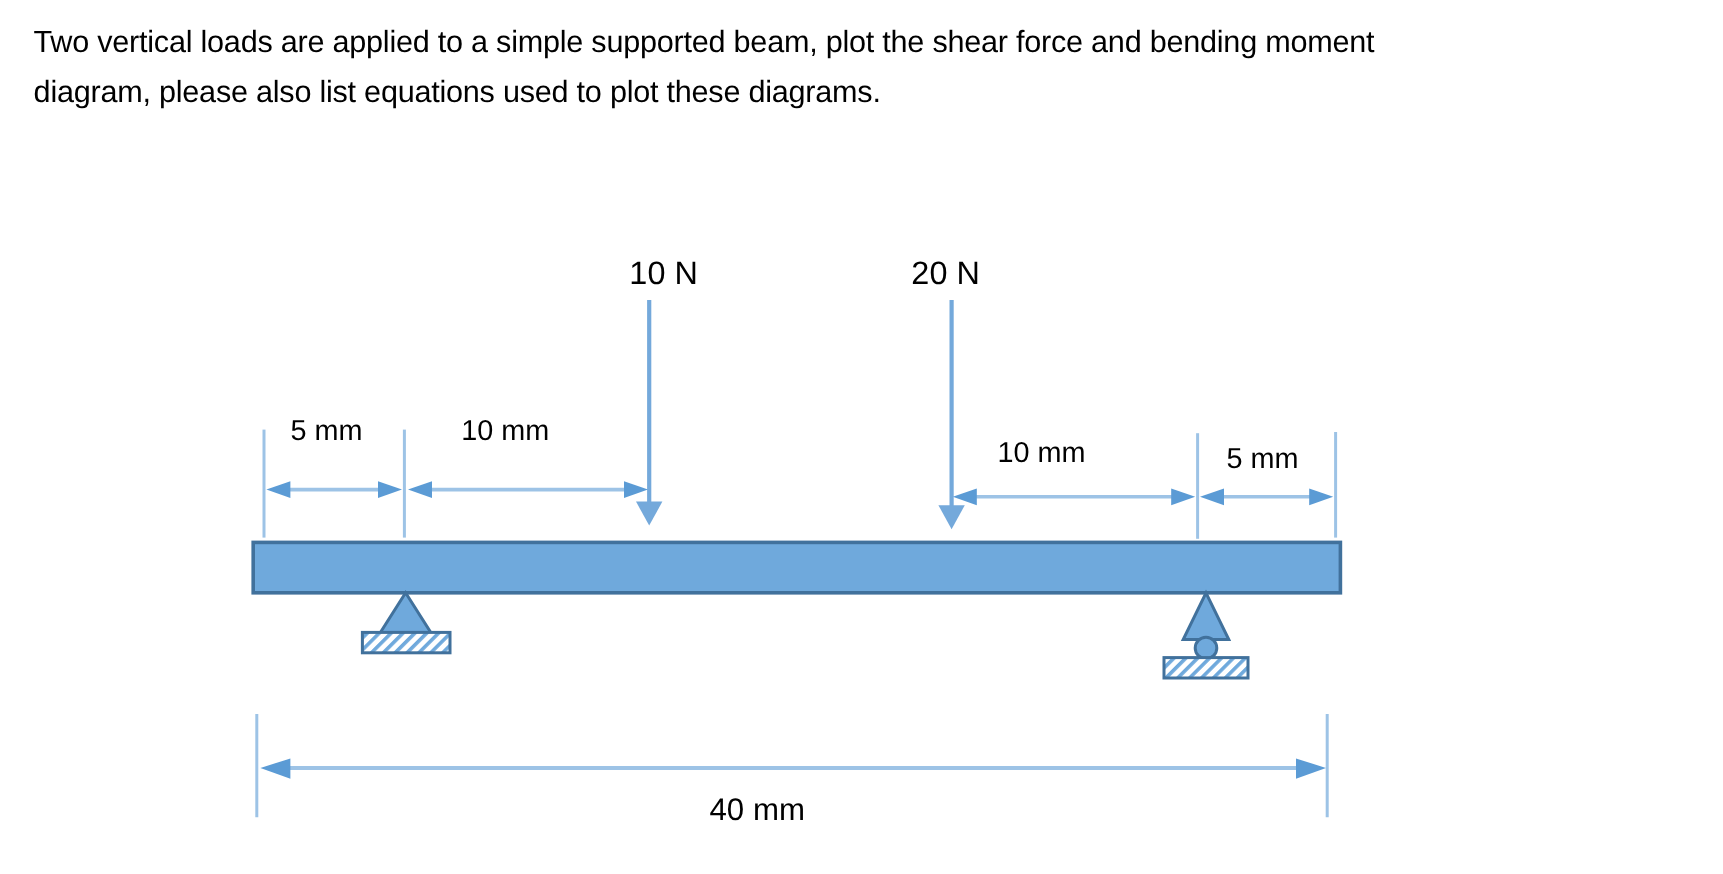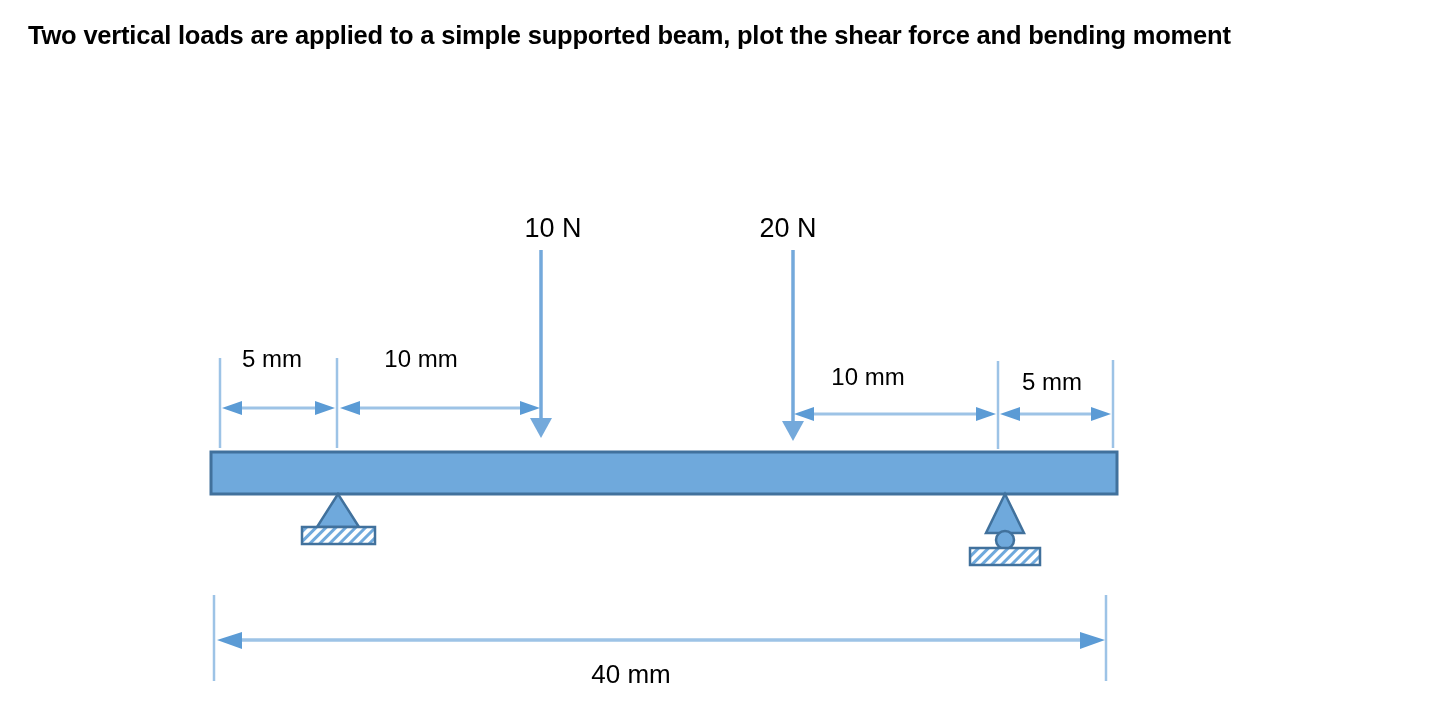--- a/index.html
+++ b/index.html
@@ -15,21 +15,21 @@
     background: var(--background, #FFFFFF);
     overflow: hidden;
   }
   #problem-statement {
     position: absolute;
     left: 28px;
     top: 14px;
     width: 1396px;
     color: var(--text, #000);
     font-size: 25.5px;
-    font-weight: bold;
+    font-weight: normal;
     line-height: 42px;
     letter-spacing: -0.2px;
   }
   #diagram-svg {
     position: absolute;
     left: 0;
     top: 0;
   }
   .beam {
     fill: var(--beam-fill);
@@ -85,20 +85,21 @@
     text-anchor: middle;
   }
 </style>
 </head>
 <body>
 
 <div id="page">
 
   <div id="problem-statement">
     <div>Two vertical loads are applied to a simple supported beam, plot the shear force and bending moment</div>
+    <div>diagram, please also list equations used to plot these diagrams.</div>
   </div>
 
   <svg id="diagram-svg" width="1436" height="728" viewBox="0 0 1436 728" xmlns="http://www.w3.org/2000/svg">
 
     <defs>
       <pattern id="hatch" width="7" height="7" patternUnits="userSpaceOnUse" patternTransform="rotate(45)">
         <rect width="7" height="7" fill="#FFFFFF"></rect>
         <line x1="1" y1="0" x2="1" y2="7" class="hatch-line"></line>
       </pattern>
     </defs>

